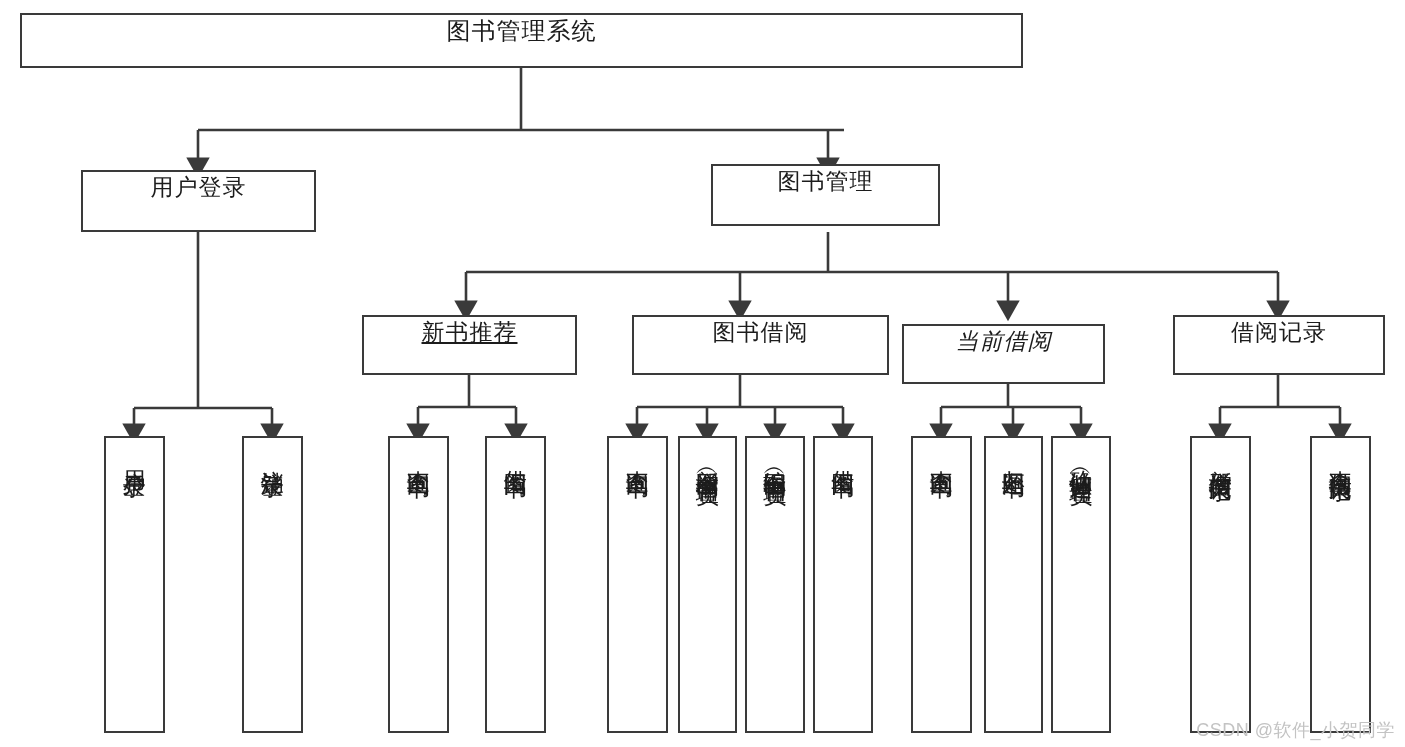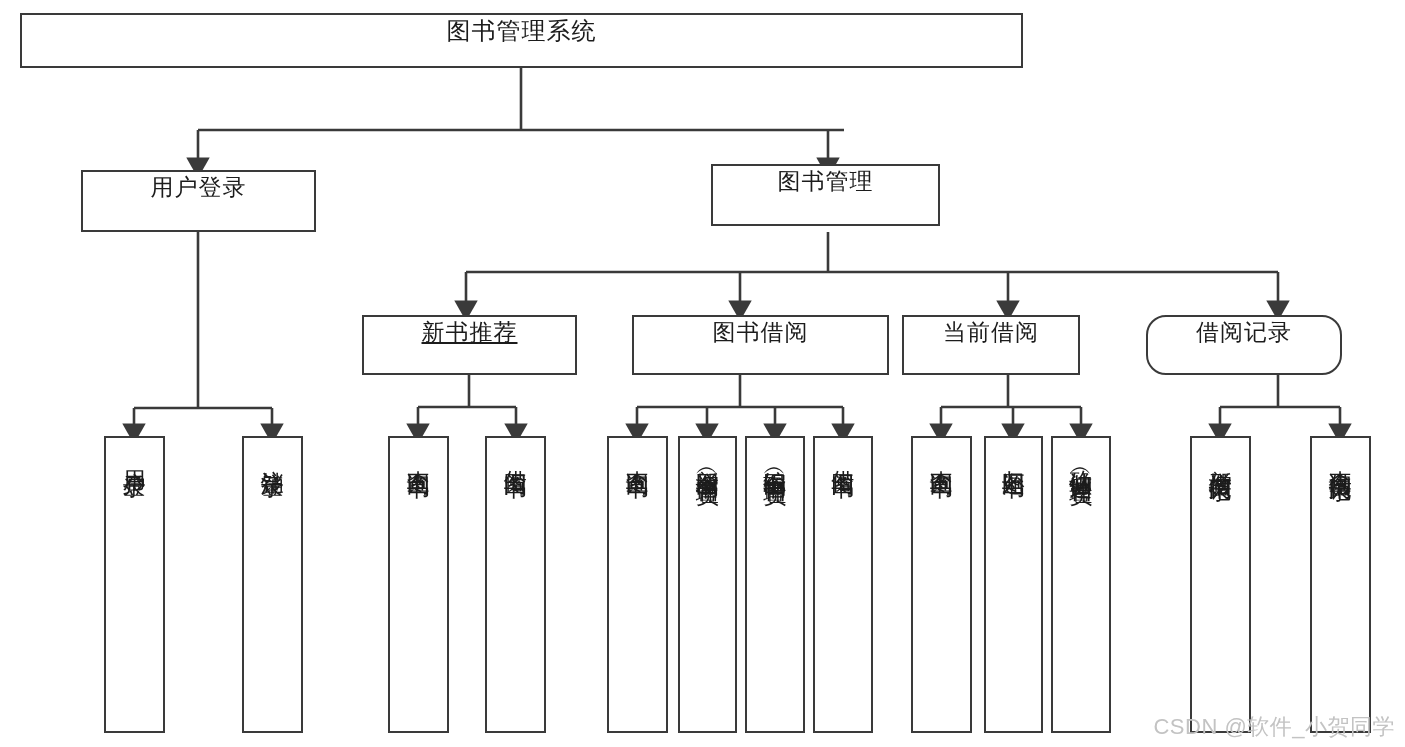--- a/index.html
+++ b/index.html
@@ -32,21 +32,21 @@
     text-orientation:upright;
     font-size:23px;
     line-height:1.16;
     letter-spacing:2px;
     white-space:nowrap;
   }
   .watermark{
     position:absolute;
     right:10px;
     bottom:5px;
-    font-size:22px;
+    font-size:18px;
     color:#c3c3c3;
     letter-spacing:0.5px;
     white-space:nowrap;
     pointer-events:none;
   }
 </style>
 </head>
 <body>
 
 <svg id="diagram" viewBox="0 0 1405 747" xmlns="http://www.w3.org/2000/svg" aria-hidden="true">
@@ -111,24 +111,24 @@
       <span class="">图书管理</span>
     </div>
   </div>
 <div id="level3-container">
     <div class="node-box horiz" style="left: 362px; top: 315px; width: 215px; height: 60px; text-decoration: underline;">
       <span class="">新书推荐</span>
     </div>
     <div class="node-box horiz" style="left: 632px; top: 315px; width: 257px; height: 60px;">
       <span class="">图书借阅</span>
     </div>
-    <div class="node-box horiz" style="left: 902px; top: 315px; width: 178px; height: 60px;">
+    <div class="node-box horiz" style="left: 902px; top: 324px; width: 203px; height: 60px; font-style: italic;">
       <span class="">当前借阅</span>
     </div>
-    <div class="node-box horiz" style="left: 1146px; top: 315px; width: 196px; height: 60px; border-radius: 20px;">
+    <div class="node-box horiz" style="left: 1173px; top: 315px; width: 212px; height: 60px;">
       <span class="">借阅记录</span>
     </div>
   </div>
 <div id="leaves-container">
     <div class="node-box vert" style="left: 104px; top: 436px; width: 61px; height: 297px;">
       <span class="vert-label">用户登录</span>
     </div>
     <div class="node-box vert" style="left: 242px; top: 436px; width: 61px; height: 297px;">
       <span class="vert-label">注销登录</span>
     </div>

